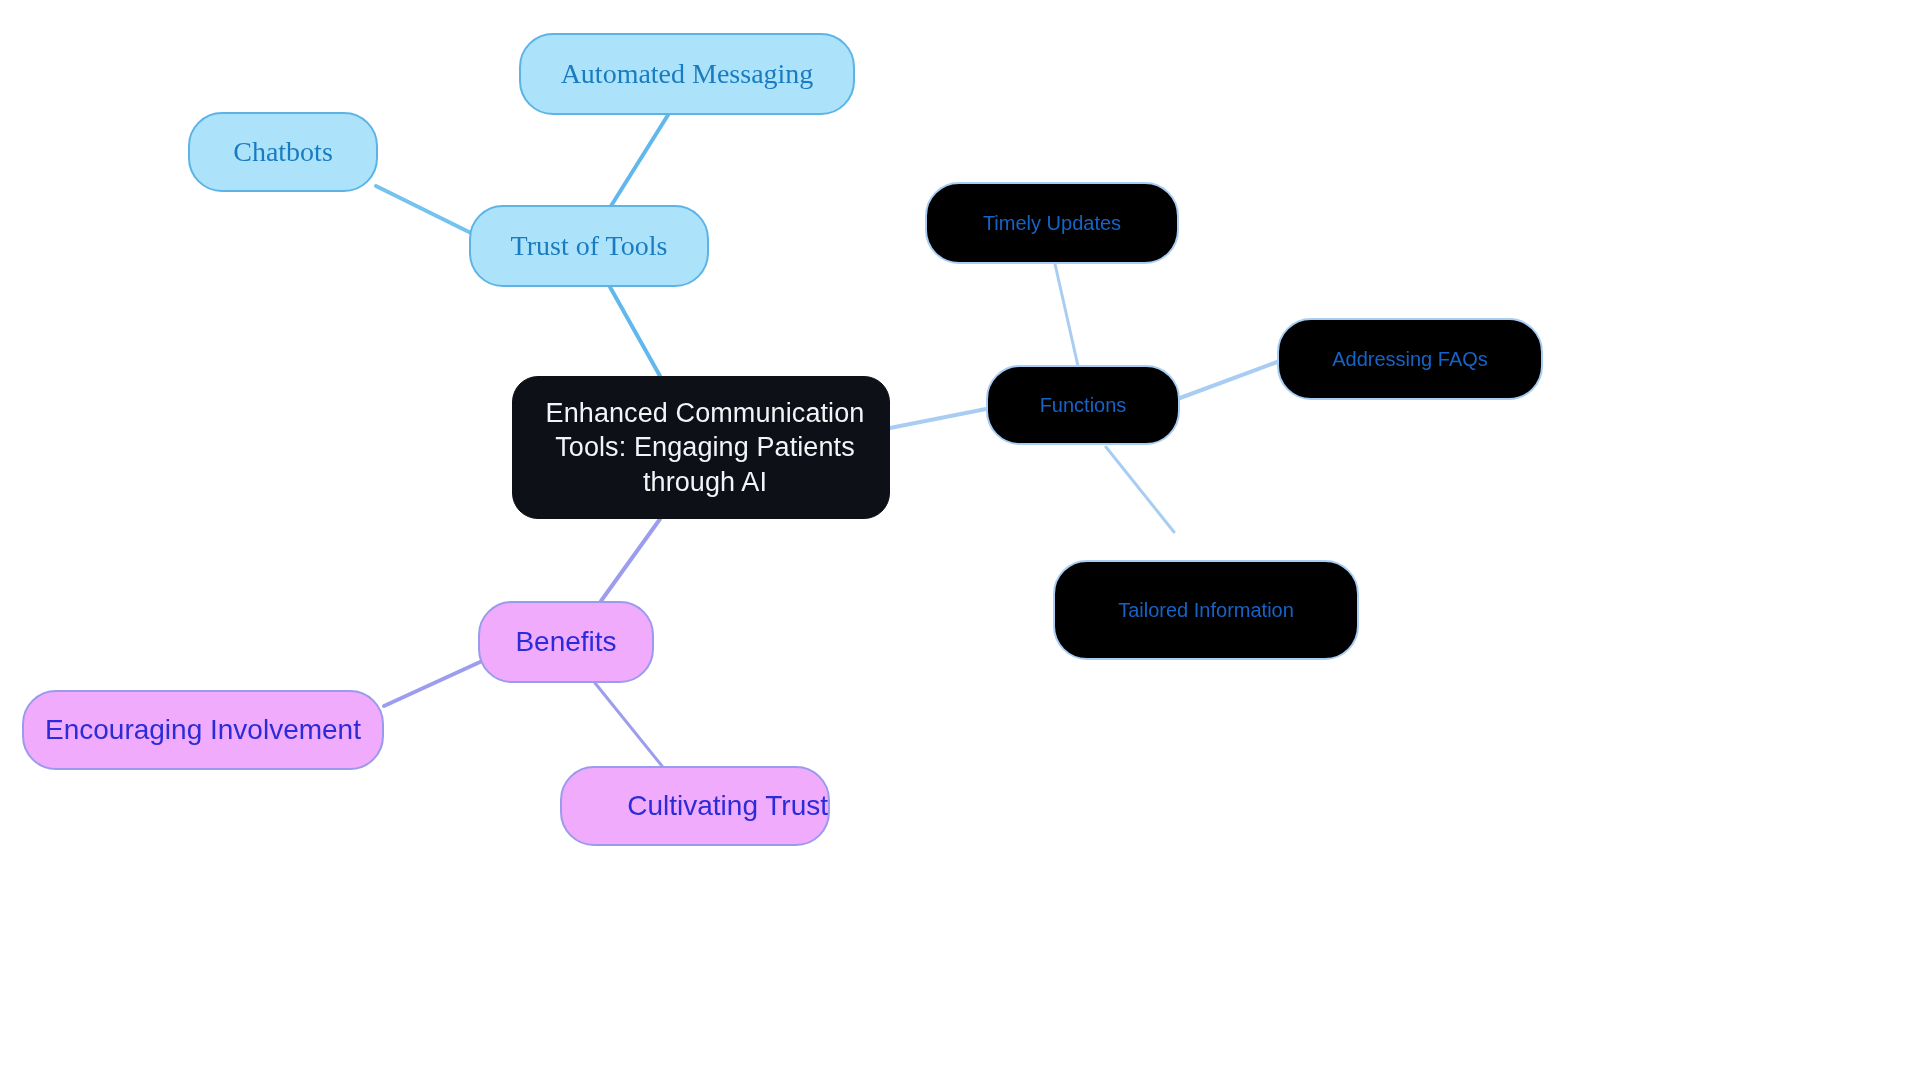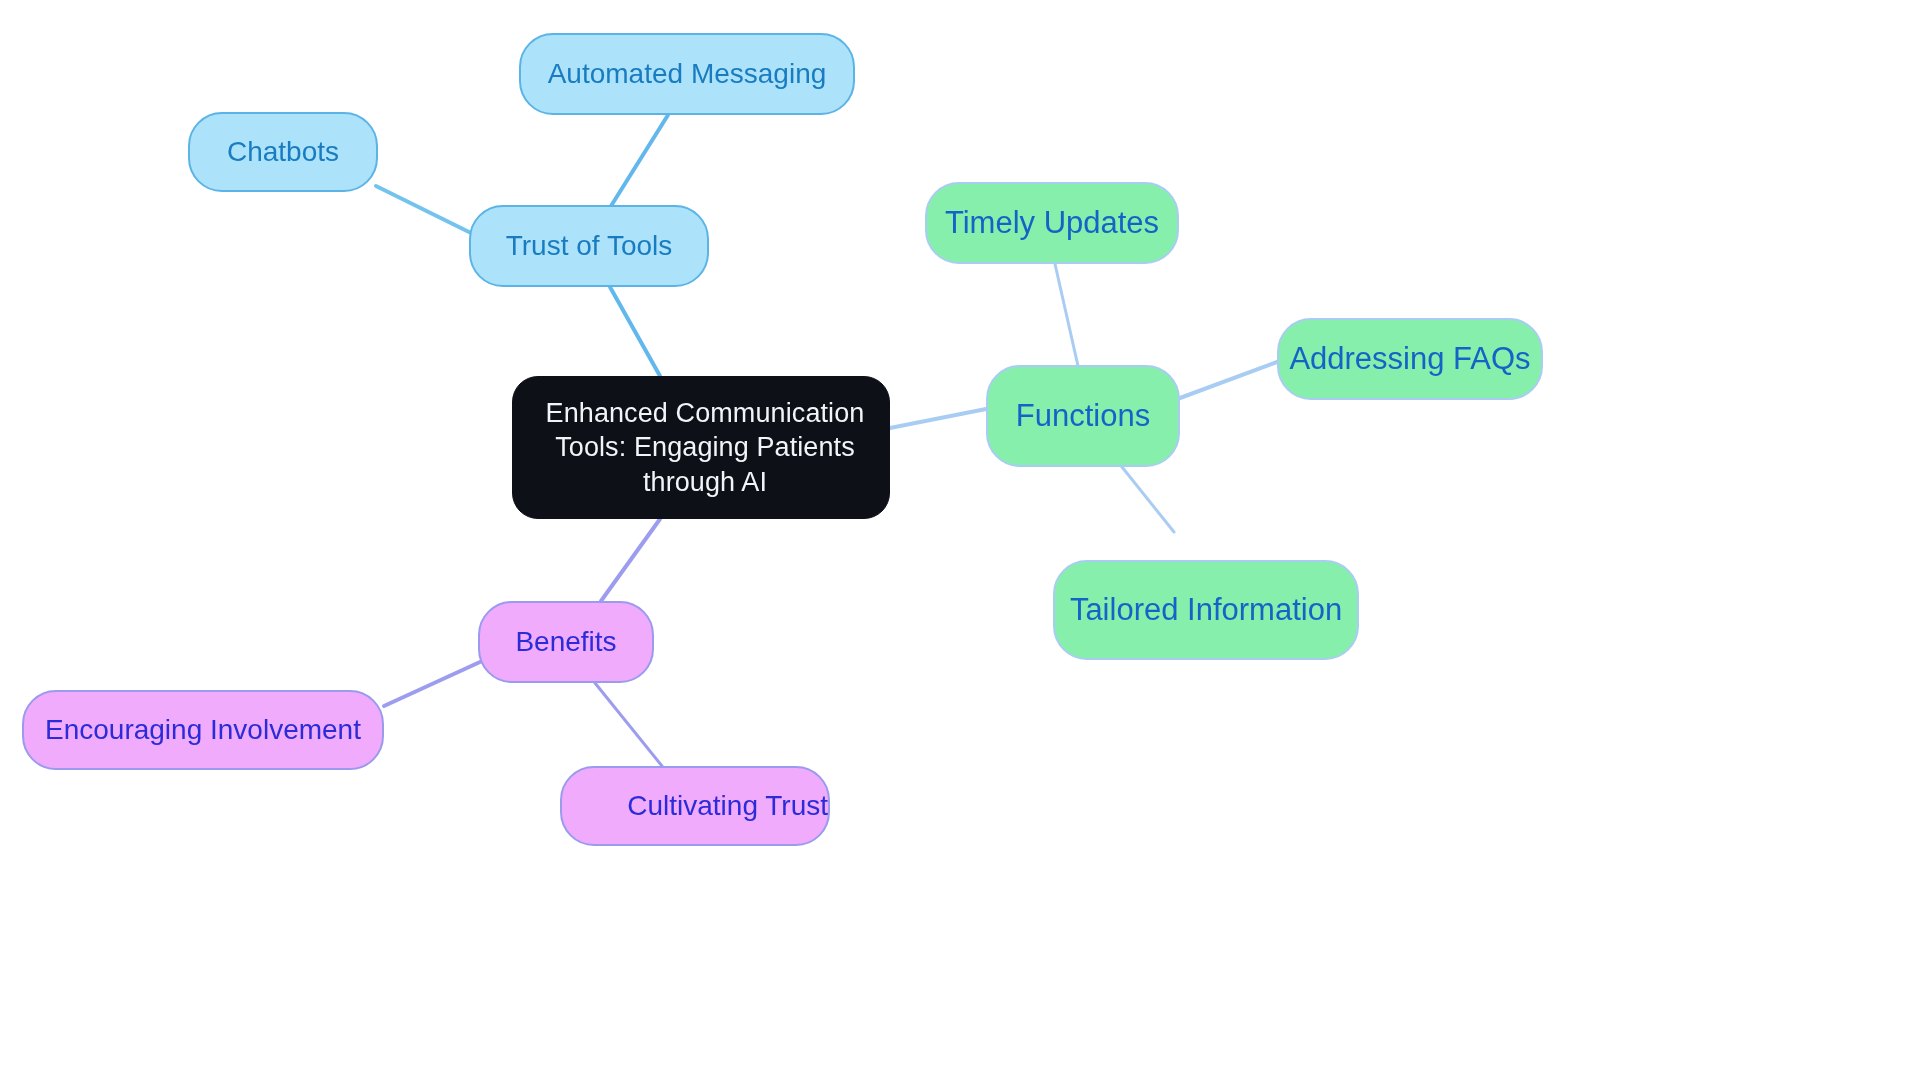--- a/index.html
+++ b/index.html
@@ -58,30 +58,31 @@
   }
 
   
   .node-skyblue {
     background: #ace3fa;
     border-width: 2px;
     border-color: #5cb4e6;
     border-radius: 34px;
     color: #1a7cc0;
     font-size: 28px;
+    font-family: Liberation Serif, serif;
   }
 
   
   .node-paleblue {
-    background: #86efac;
+    background: #000000;
     border-width: 2px;
     border-color: #a9cdf2;
     border-radius: 34px;
     color: #1663c8;
-    font-size: 31px;
+    font-size: 20px;
   }
 
   
   .node-periwinkle {
     background: #f0abfc;
     border-width: 2px;
     border-color: #9a9aee;
     border-radius: 34px;
     color: #2b2bd8;
     font-size: 28px;
@@ -114,21 +115,21 @@
   <div class="node node-skyblue" id="node-types-of-tools" style="left: 469px; top: 205px; width: 240px; height: 82px;">
     <span class="node-label">Trust of Tools</span>
   </div>
   <div class="node node-skyblue" id="node-chatbots" style="left: 188px; top: 112px; width: 190px; height: 80px;">
     <span class="node-label">Chatbots</span>
   </div>
   <div class="node node-skyblue" id="node-automated-messaging" style="left: 519px; top: 33px; width: 336px; height: 82px;">
     <span class="node-label">Automated Messaging</span>
   </div>
 
-  <div class="node node-paleblue" id="node-functions" style="left: 986px; top: 365px; width: 194px; height: 102px;">
+  <div class="node node-paleblue" id="node-functions" style="left: 986px; top: 365px; width: 194px; height: 80px;">
     <span class="node-label">Functions</span>
   </div>
   <div class="node node-paleblue" id="node-timely-updates" style="left: 925px; top: 182px; width: 254px; height: 82px;">
     <span class="node-label">Timely Updates</span>
   </div>
   <div class="node node-paleblue" id="node-addressing-faqs" style="left: 1277px; top: 318px; width: 266px; height: 82px;">
     <span class="node-label">Addressing FAQs</span>
   </div>
   <div class="node node-paleblue" id="node-tailored-information" style="left: 1053px; top: 532px; width: 306px; height: 100px; margin-top: 28px;">
     <span class="node-label">Tailored Information</span>

